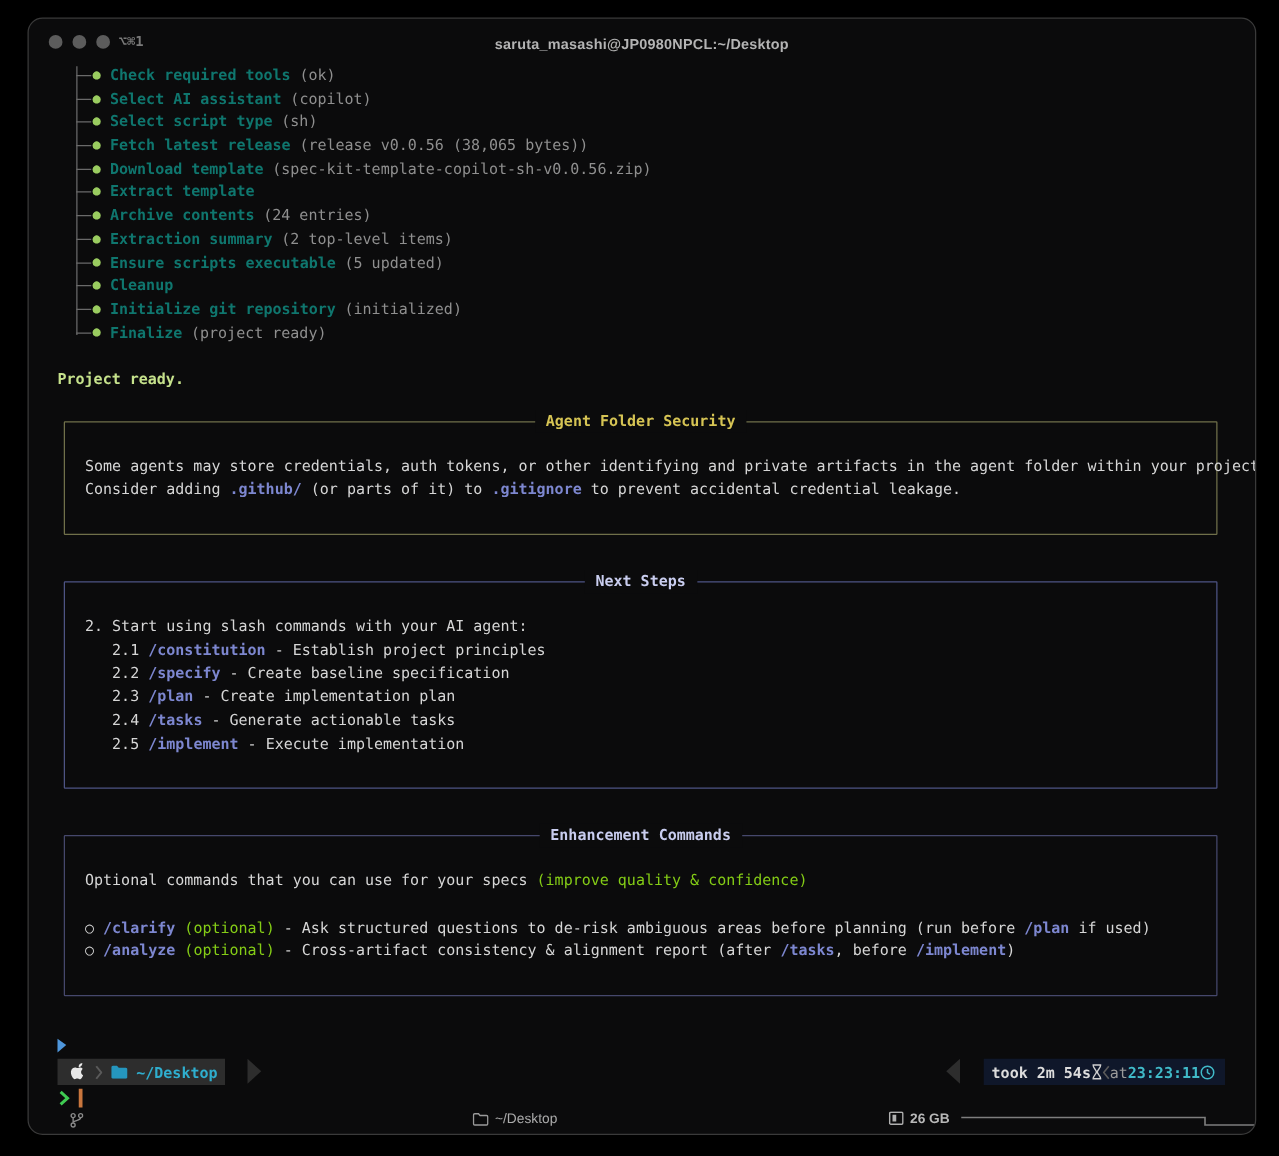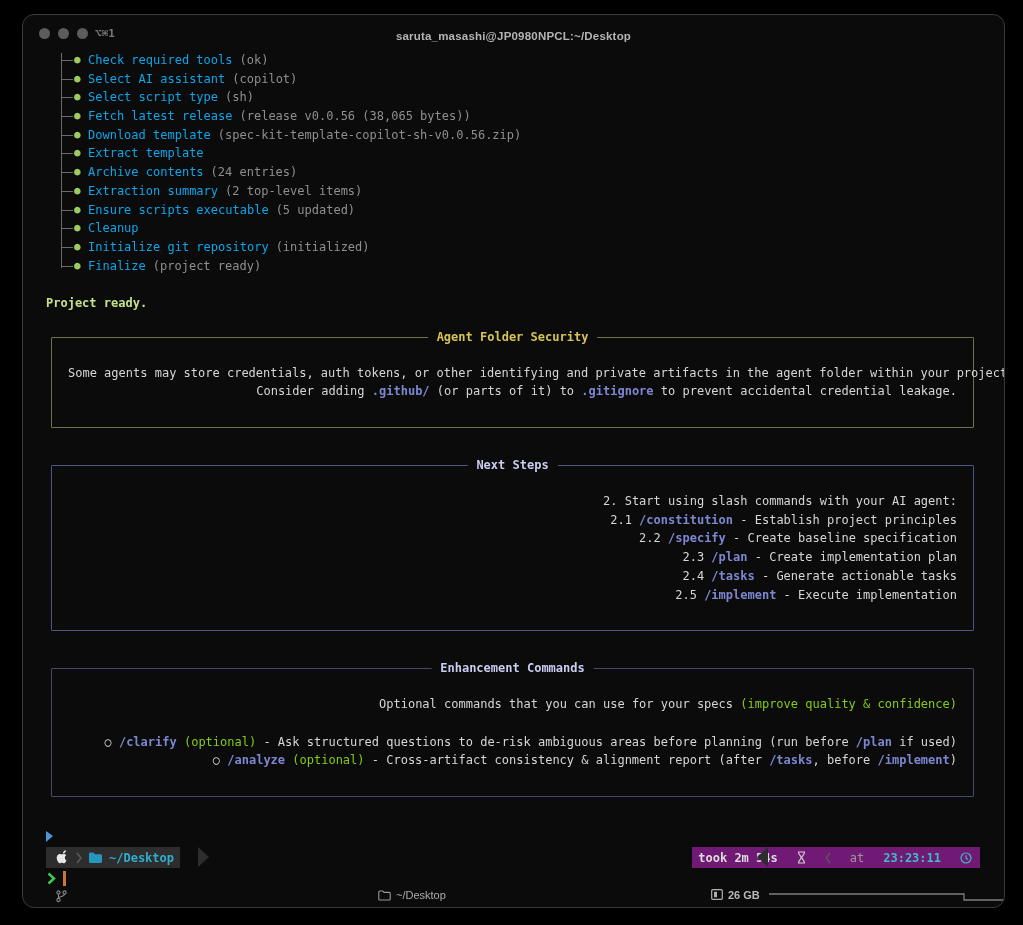--- a/index.html
+++ b/index.html
@@ -20,47 +20,47 @@
   .shortcut{position:absolute;left:72px;top:12px;color:#7A7A7A;font-size:11px;font-weight:bold;}
   .wtitle{margin:0 auto;color:#B4B4B4;font-size:11.5px;font-weight:bold;
           font-family:"Liberation Sans",sans-serif;letter-spacing:.2px;padding-top:6px;}
   
   .term{position:absolute;top:36px;left:23px;right:24px;font-size:12px;line-height:18.7px;color:#D6D6D6;}
   .tree{position:relative;}
   .tree-vline{position:absolute;left:15px;top:2px;width:1px;height:215px;background:#6A6A6A;}
   .task-row{position:relative;height:18.7px;padding-left:42px;white-space:pre;}
   .tick{position:absolute;left:15px;top:9px;width:12px;height:1px;background:#6A6A6A;}
   .bullet{position:absolute;left:28px;color:var(--green);font-size:11px;}
-  .t-label{font-weight:normal;color:#0ea5e9;}
+  .t-label{font-weight:bold;color:#0f766e;}
   .t-detail{color:#8F8F8F;margin-left:7px;}
   .ready{margin-top:18.7px;font-weight:bold;color:var(--lgreen);}
   
   .panel{position:relative;border:1px solid var(--pborder1);margin:37px 6px 0 5px;
-         padding:26px 16px 26px 16px;border-radius:1px;text-align:right;}
+         padding:26px 16px 26px 16px;border-radius:1px;}
   .panel.sec{border-color:var(--yborder);margin-top:24px;}
   .panel-title{position:absolute;top:-10px;left:50%;transform:translateX(-50%);
                background:#0B0B0C;padding:0 9px;margin:0;font-size:12px;font-weight:bold;
                white-space:nowrap;color:var(--ltitle);}
   .panel.sec .panel-title{color:var(--ytitle);}
   .panel.ec{border-color:var(--pborder2);}
   .pline{min-height:18.7px;white-space:pre;}
   .seg-plain{color:#D6D6D6;}
   .seg-dim{color:#84cc16;}
   .seg-cmd{color:var(--cmd);font-weight:bold;}
   
   .p-marker{position:absolute;left:23px;top:816px;width:0;height:0;
             border-left:7px solid var(--azure);border-top:5px solid transparent;border-bottom:6px solid transparent;}
   .p-bar{position:absolute;top:832px;left:23px;right:24px;height:21px;font-size:12px;}
   .p-left{position:absolute;left:0;top:0;height:21px;background:#2D2D2D;display:flex;
           align-items:center;padding:0 6px 0 10px;gap:7px;}
   .p-left-arrow{position:absolute;top:0;width:0;height:0;border-left:11px solid #2D2D2D;
                 border-top:10.5px solid transparent;border-bottom:10.5px solid transparent;}
   .p-path{color:var(--cyan);font-weight:bold;}
-  .p-right{position:absolute;right:0;top:0;height:21px;background:#701a75;display:flex;
-           align-items:center;padding:0 8px 0 6px;gap:19px;}
+  .p-right{position:absolute;right:0;top:0;height:21px;background:#0f172a;display:flex;
+           align-items:center;padding:0 8px 0 6px;gap:0;}
   .p-right-arrow{position:absolute;top:0;width:0;height:0;border-right:11px solid #2D2D2D;
                  border-top:10.5px solid transparent;border-bottom:10.5px solid transparent;}
   .p-took{color:#DCDCDC;font-weight:bold;}
   .p-at{color:#9A9A9A;}
   .p-time{color:var(--teal);font-weight:bold;}
   .p-input{position:absolute;top:855px;left:24px;height:16px;display:flex;align-items:center;}
   .cursor{display:inline-block;width:3px;height:15px;background:var(--orange);margin-left:7px;}
   
   .statusbar{position:absolute;left:33px;right:8px;top:872px;height:20px;
              font-family:"Liberation Sans",sans-serif;font-size:11px;color:#A8A8A8;}

